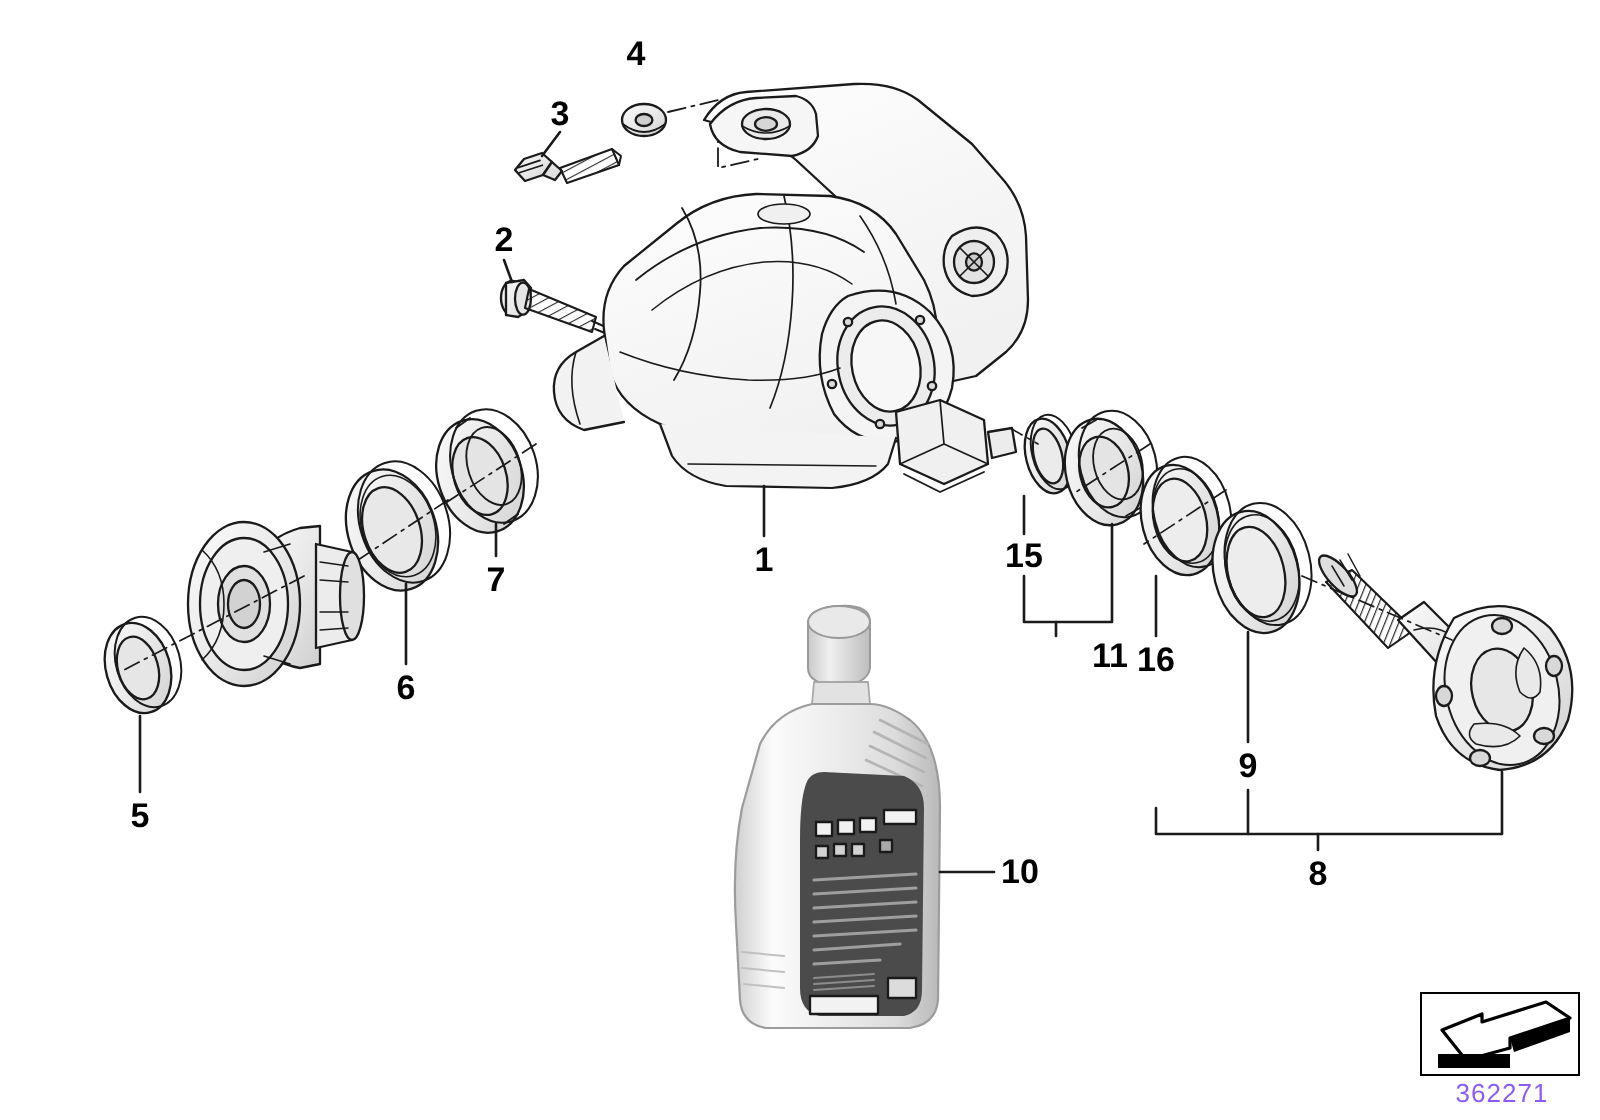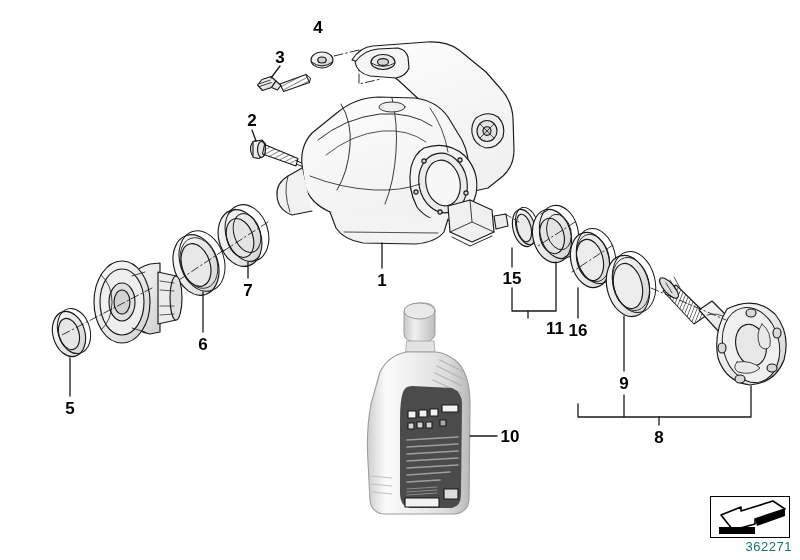--- a/index.html
+++ b/index.html
@@ -36,24 +36,23 @@
     width:80px;height:42px;
     border:1px solid #000;
     background:#fff;
     box-sizing:border-box;
     position:relative;
     overflow:hidden;
   }
   #idbadge .num{
     font-family:"Liberation Sans", sans-serif;
     font-size:13px;
-    color:#0f766e;
+    color:#8b5cf6;
     letter-spacing:0.5px;
     margin-top:1px;
-    text-align:right;
   }
 </style>
 </head>
 <body>
 
 <div id="stage">
 
   <svg id="art" viewBox="0 0 800 560">
     <defs>
       <linearGradient id="bottleG" x1="0" y1="0" x2="1" y2="0">

